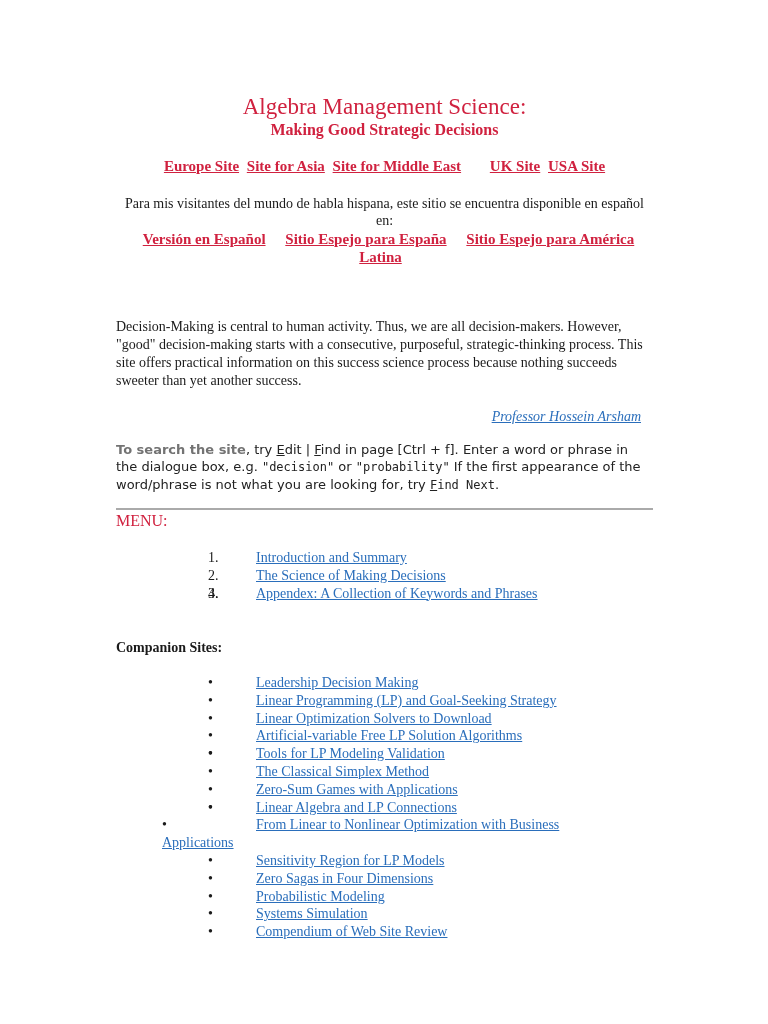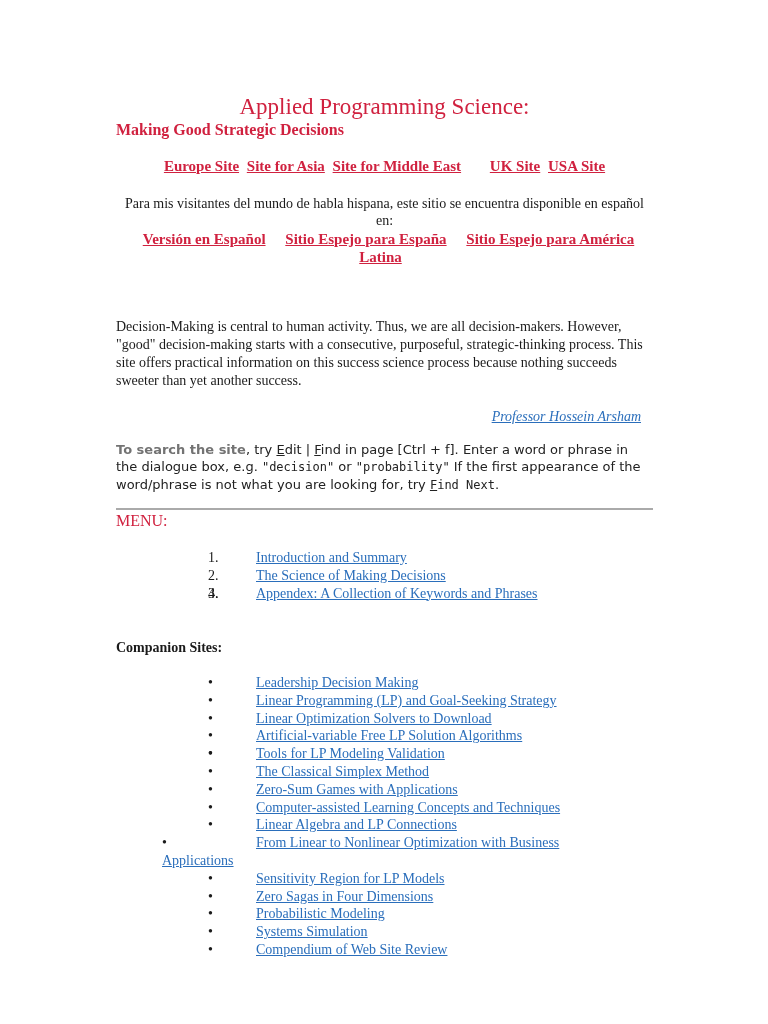--- a/index.html
+++ b/index.html
@@ -1,19 +1,19 @@
 <!DOCTYPE html>
 <html><head>
   <meta charset="utf-8">
   <style>
     html, body { margin: 0; padding: 0; background: #ffffff; }
     body { width: 768px; height: 1024px; position: relative; overflow: hidden; font-family: "Liberation Serif", serif; color: #1a1a1a; }
     .page { position: absolute; left: 116px; top: 0; width: 537px; }
     .title { position: absolute; left: 0; top: 94px; width: 537px; text-align: center; color: #d0213f; font-size: 23px; font-family: "Liberation Serif", serif; }
-    .subtitle { position: absolute; left: 0; top: 121px; width: 537px; text-align: left; color: #d0213f; font-size: 16px; font-weight: bold; font-family: "Liberation Serif", serif; }
+    .subtitle { position: absolute; left: 0; top: 121px; width: 537px; text-align: center; color: #d0213f; font-size: 16px; font-weight: bold; font-family: "Liberation Serif", serif; }
     .sites { position: absolute; left: 0; top: 158px; width: 537px; text-align: center; font-size: 15px; font-weight: bold; }
     .sites a, .es-links a { color: #d0213f; text-decoration: underline; margin: 0 2px; }
     .sites a.gap { margin-left: 23px; }
     .spanish { position: absolute; left: 0; top: 195px; width: 537px; text-align: center; font-size: 14px; line-height: 17px; }
     .es-links { position: absolute; left: 0; top: 230px; width: 537px; text-align: center; font-size: 15px; font-weight: bold; line-height: 18px; }
     .es-links a { margin: 8px 8px; }
     .intro { position: absolute; left: 0; top: 318px; width: 537px; font-size: 14px; line-height: 18px; }
     .author { position: absolute; right: 12px; top: 409px; font-size: 14px; font-style: italic; }
     .author a { color: #2a6ebb; text-decoration: underline; }
     .search { position: absolute; left: 0; top: 441px; width: 530px; font-family: "DejaVu Sans", sans-serif; font-size: 13px; line-height: 17px; color: #222; }
@@ -32,21 +32,21 @@
     .comp-list li .bullet { position: absolute; left: 0; top: 0; }
     .comp-list li.wrap { white-space: normal; padding-left: 0; text-indent: 48px; margin-left: 0; }
     .comp-list li.wrap .bullet { text-indent: 0; }
     .comp-list li.wrap a { }
   </style>
 </head>
 <body>
 
 <div class="page">
 
-  <div class="title">Applied Programming Science:</div>
+  <div class="title">Algebra Management Science:</div>
   <div class="subtitle">Making Good Strategic Decisions</div>
 
   <div class="sites">
     <a href="#">Europe Site</a>
     <a href="#">Site for Asia</a>
     <a href="#">Site for Middle East</a>
     <a href="#" class="gap">UK Site</a>
     <a href="#">USA Site</a>
   </div>
 
@@ -83,21 +83,21 @@
 
   <ul class="comp-list">
     <li><span class="bullet">•</span><a href="#">Leadership Decision Making</a></li>
     <li><span class="bullet">•</span><a href="#">Linear Programming (LP) and Goal-Seeking Strategy</a></li>
     <li><span class="bullet">•</span><a href="#">Linear Optimization Solvers to Download</a></li>
     <li><span class="bullet">•</span><a href="#">Artificial-variable Free LP Solution Algorithms</a></li>
     <li><span class="bullet">•</span></li>
     <li><span class="bullet">•</span><a href="#">Tools for LP Modeling Validation</a></li>
     <li><span class="bullet">•</span><a href="#">The Classical Simplex Method</a></li>
     <li><span class="bullet">•</span><a href="#">Zero-Sum Games with Applications</a></li>
-    <li><span class="bullet">•</span><a href="#">Computer-assisted Learning Concepts and Techniques</a></li>
+    <li><span class="bullet">•</span></li>
     <li><span class="bullet">•</span><a href="#">Linear Algebra and LP Connections</a></li>
     <li class="wrap" style="margin-left:-46px; text-indent:46px; padding-left:0; white-space:normal; width:400px;"><span class="bullet" style="left:0; text-indent:0;">•</span><a href="#" style="margin-left:48px;">From Linear to Nonlinear Optimization with Business Applications</a></li>
     <li><span class="bullet">•</span><a href="#">Sensitivity Region for LP Models</a></li>
     <li><span class="bullet">•</span><a href="#">Zero Sagas in Four Dimensions</a></li>
     <li><span class="bullet">•</span><a href="#">Probabilistic Modeling</a></li>
     <li><span class="bullet">•</span><a href="#">Systems Simulation</a></li>
     <li><span class="bullet">•</span><a href="#">Compendium of Web Site Review</a></li>
   </ul>
 
 </div>

